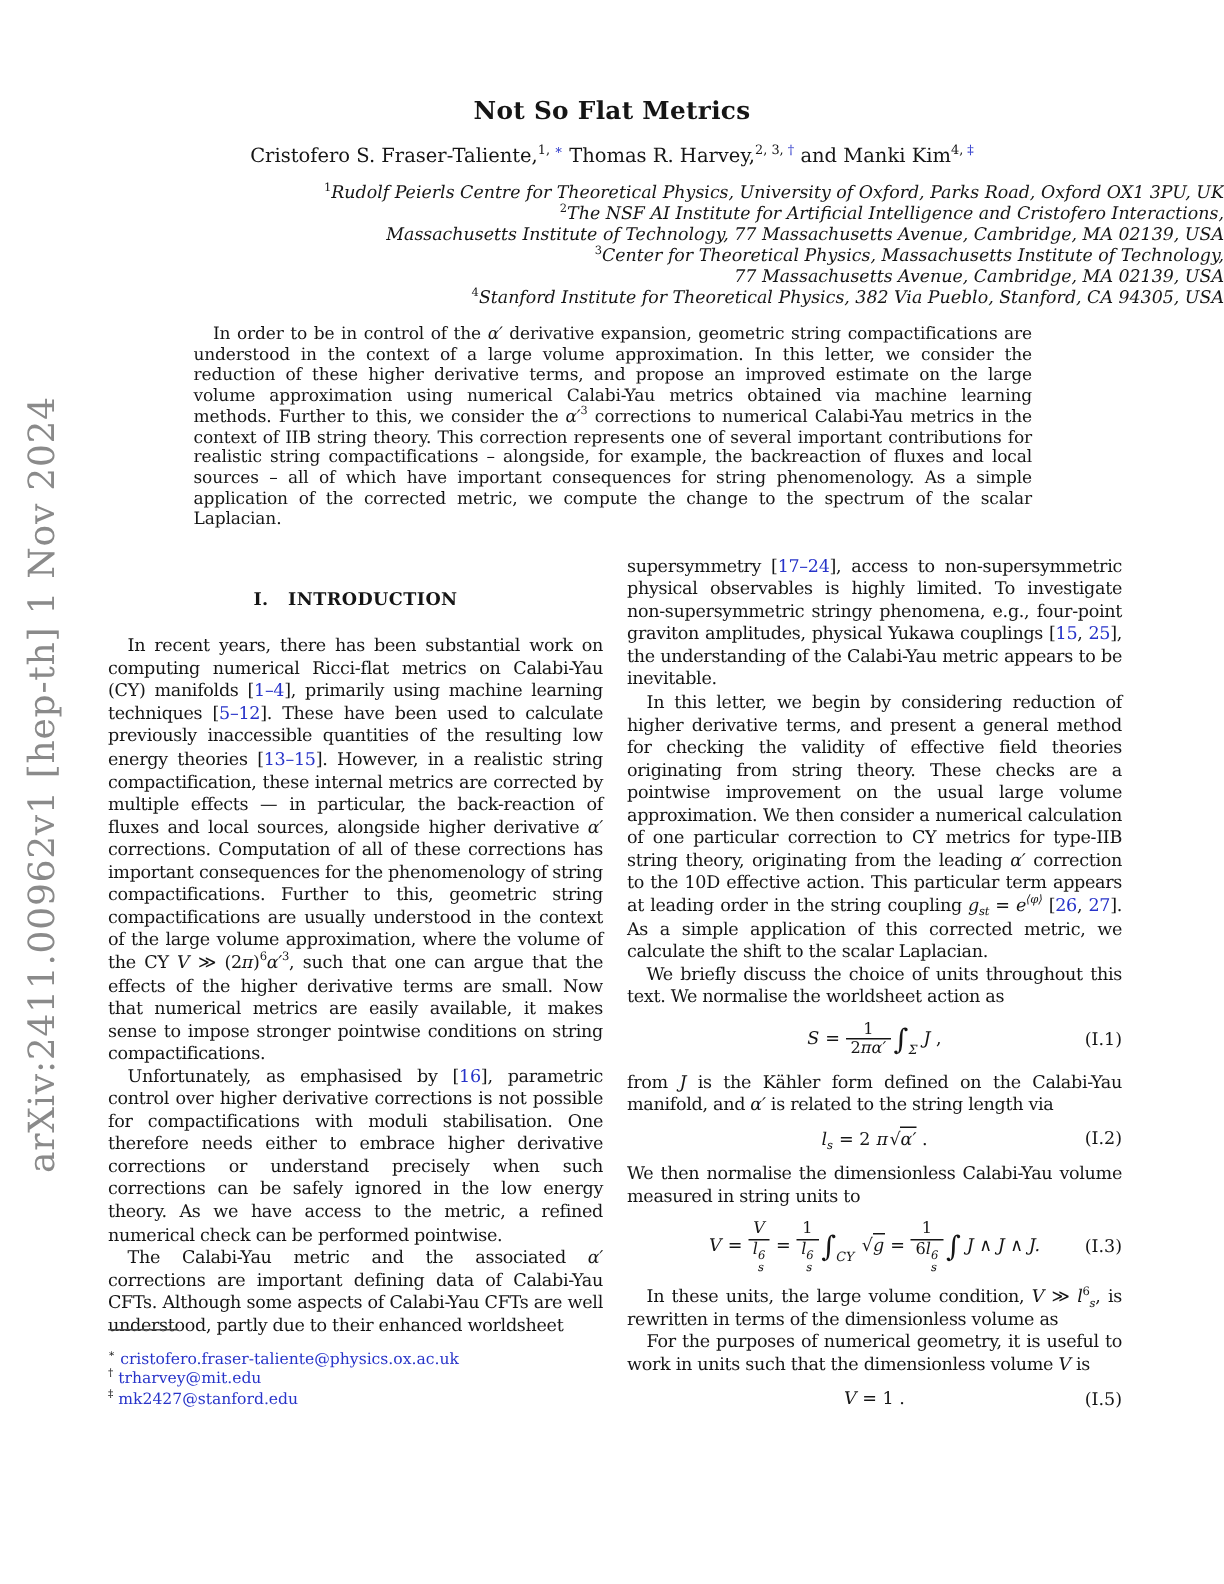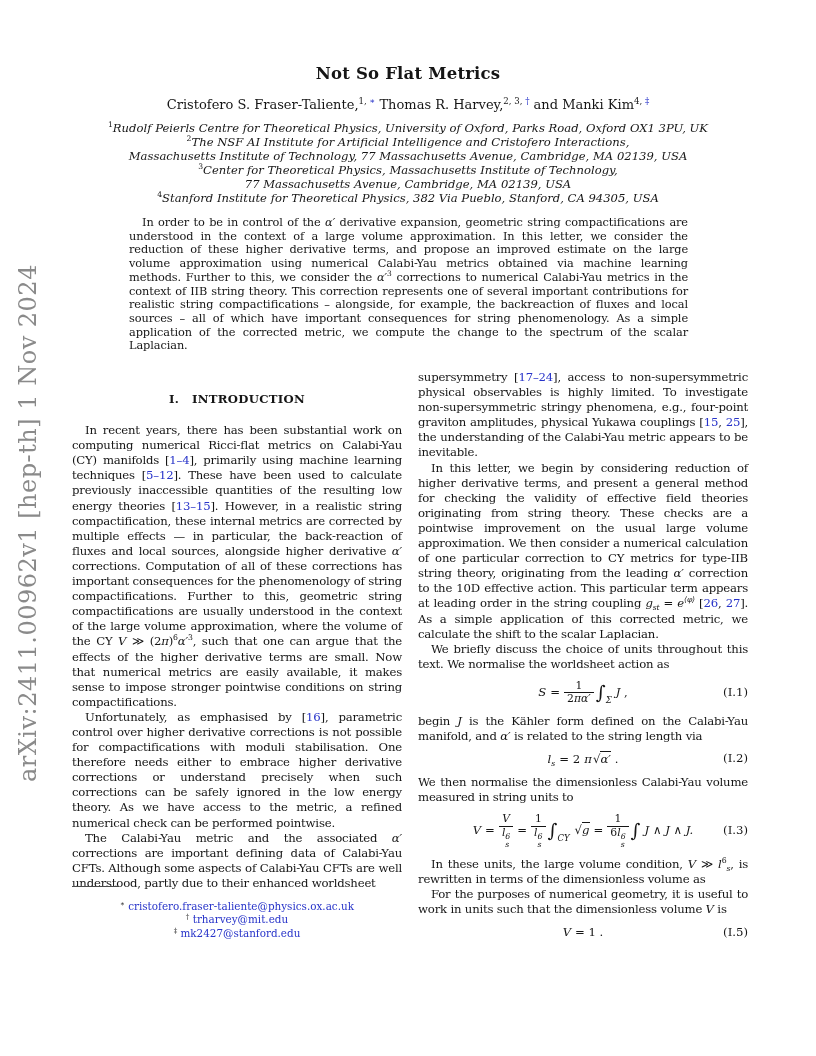--- a/index.html
+++ b/index.html
@@ -13,21 +13,21 @@
   .banner{
     position:absolute; top:278px; left:14px; height:504px; width:34px;
     writing-mode:vertical-rl; transform:rotate(180deg);
     font-size:24px; color:var(--banner); white-space:nowrap;
     text-align:center; letter-spacing:0.5px;
   }
   
   .header{position:absolute; top:64px; left:0; width:816px; text-align:center;}
   .title{font-size:16.5px; font-weight:bold; margin:0 0 14px 0; letter-spacing:0.2px;}
   .authors{font-size:13px; margin:0 0 9px 0;}
-  .affils{font-style:italic; font-size:11.6px; line-height:14.1px;}
+  .affils{font-style:italic; font-size:11.6px; line-height:14.1px;text-align:right;}
   .affils sup{font-style:normal;}
   
   .abstract{
     position:absolute; top:216px; left:129px; width:559px;
     font-size:11.35px; line-height:13.7px; text-align:justify;
     text-indent:13px; letter-spacing:-0.1px;
   }
   
   .col{position:absolute; top:370px; width:330px; font-size:11.7px;
        line-height:15.1px; text-align:justify; letter-spacing:-0.2px;}
@@ -54,21 +54,21 @@
   .frac .fb{display:block; padding:0 3px;}
   .int{font-size:19px; vertical-align:-3px; padding-left:2px;}
   .isub{font-size:8.5px; vertical-align:-7px; font-style:italic;}
   .ss{display:inline-flex; flex-direction:column; font-size:7.8px; line-height:1.05;
       vertical-align:-3px; font-style:italic; text-align:left;}
   .rad{padding-left:1px;}
   .rbody{border-top:1px solid var(--ink);}
   .sp{padding:0 2px;}
   
   .footnotes{position:absolute; top:886px; left:72px; width:330px;
-             font-size:10.4px; line-height:13.4px; text-align:center;}
+             font-size:10.4px; line-height:13.4px; text-align:left;}
   .fn-rule{width:47px; border-top:1.2px solid #4a4a4a; margin-bottom:13px;}
   .fn-line{padding-left:11px; text-indent:-11px;}
   .fn-marker{font-size:68%;}
   .fn-email{color:var(--link); text-decoration:none;}
 </style>
 </head>
 <body>
 
 <div class="page">
 
@@ -103,21 +103,21 @@
     <p class="para indent"><span class="t">In this letter, we begin by considering reduction of higher derivative terms, and present a general method for checking the validity of effective field theories originating from string theory. These checks are a pointwise improvement on the usual large volume approximation. We then consider a numerical calculation of one particular correction to CY metrics for type-IIB string theory, originating from the leading </span><span class="m">α′</span><span class="t"> correction to the 10D effective action. This particular term appears at leading order in the string coupling </span><span class="m">g</span><sub class="msub">st</sub><span class="t"> = </span><span class="m">e</span><sup class="msup">⟨φ⟩</sup><span class="t"> [</span><span class="c">26</span><span class="t">, </span><span class="c">27</span><span class="t">]. As a simple application of this corrected metric, we calculate the shift to the scalar Laplacian.</span></p>
     <p class="para indent"><span class="t">We briefly discuss the choice of units throughout this text. We normalise the worldsheet action as</span></p>
 
     <div class="eq">
       <span class="eq-body">
         <i>S</i><span class="rel">=</span><span class="frac"><span class="ft">1</span><span class="fb"><span>2</span><i>πα′</i></span></span><span class="int">∫</span><sub class="isub">Σ</sub><span class="sp"></span><i>J</i><span> ,</span>
       </span>
       <span class="eq-num">(I.1)</span>
     </div>
 
-    <p class="para"><span class="t">begin </span><span class="m">J</span><span class="t"> is the Kähler form defined on the Calabi-Yau manifold, and </span><span class="m">α′</span><span class="t"> is related to the string length via</span></p>
+    <p class="para"><span class="t">from </span><span class="m">J</span><span class="t"> is the Kähler form defined on the Calabi-Yau manifold, and </span><span class="m">α′</span><span class="t"> is related to the string length via</span></p>
 
     <div class="eq">
       <span class="eq-body">
         <i>l</i><sub style="font-style:italic">s</sub><span class="rel">= 2</span><i>π</i><span class="rad">√</span><span class="rbody"><i>α′</i></span><span> .</span>
       </span>
       <span class="eq-num">(I.2)</span>
     </div>
 
     <p class="para"><span class="t">We then normalise the dimensionless Calabi-Yau volume measured in string units to</span></p>
 

